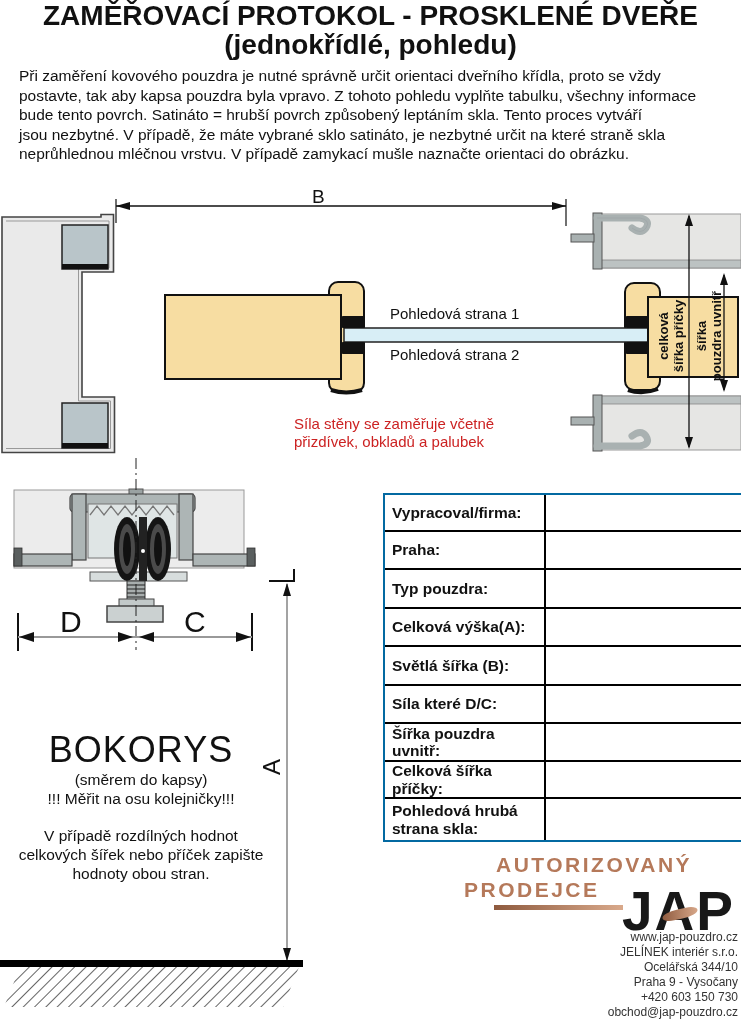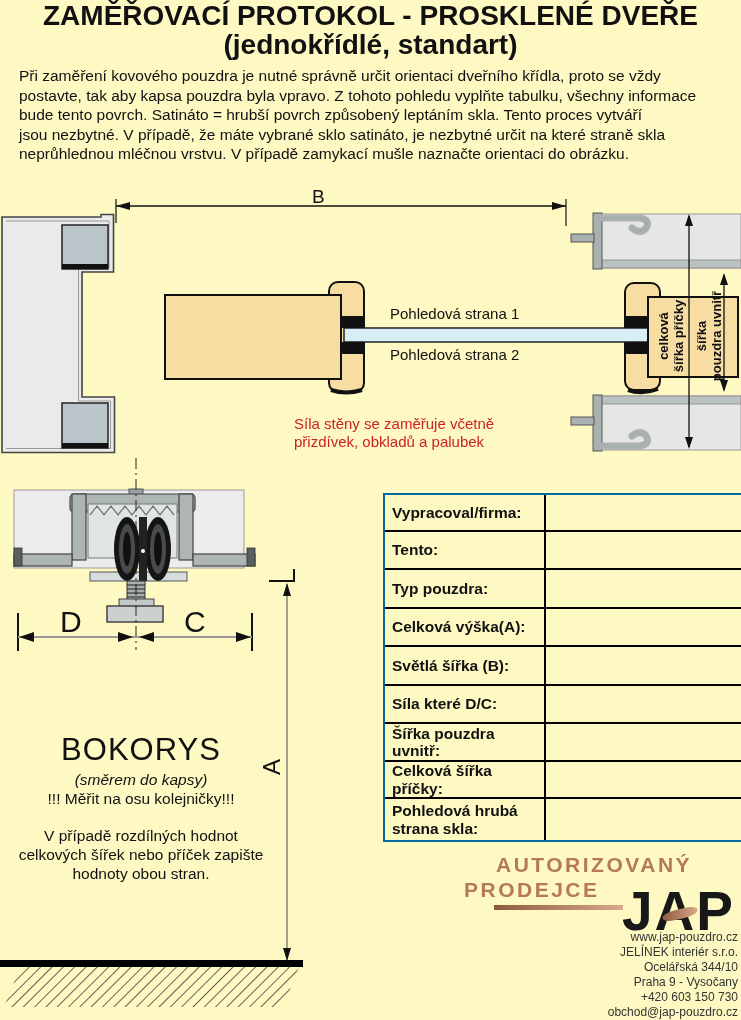--- a/index.html
+++ b/index.html
@@ -1,30 +1,30 @@
 <!DOCTYPE html>
 <html><head>
 <meta charset="utf-8">
 <style>
   html,body{margin:0;padding:0;background:#888;}
-  .page{position:relative;width:741px;height:1020px;background:#fef9c3;margin:0 auto;
+  .page{position:relative;width:741px;height:1020px;background:#ffffff;margin:0 auto;
         font-family:"Liberation Sans",sans-serif;color:#111;overflow:hidden;}
   .abs{position:absolute;}
   .title-line{left:0;width:741px;text-align:center;font-weight:700;font-size:28px;line-height:29px;}
   .intro{left:19px;top:66px;font-size:15.5px;line-height:19.6px;white-space:nowrap;}
   .dia-label{font-size:15px;white-space:nowrap;}
   .red-note{color:#CC2222;font-size:15px;line-height:18px;white-space:nowrap;}
   .dim-letter{font-size:19px;font-weight:400;}
   .dim-letter-big{font-size:30px;font-weight:400;}
   .rot{transform:rotate(-90deg);}
   .vlabel{width:95px;height:32px;font-size:13px;font-weight:600;line-height:15px;
           text-align:center;transform:rotate(-90deg);}
   .bokorys-block{left:0;top:733px;width:282px;text-align:center;}
-  .bok-title{font-size:31px;line-height:34px;letter-spacing:1px;}
-  .bok-sub{font-size:15.5px;line-height:19px;margin-top:3px;font-style:italic;}
+  .bok-title{font-size:36px;line-height:34px;letter-spacing:1px;}
+  .bok-sub{font-size:15.5px;line-height:19px;margin-top:3px;}
   .bok-warn{font-size:15.5px;line-height:19px;}
   .bok-note{font-size:15.5px;line-height:19px;white-space:nowrap;}
   .bok-gap{height:18px;}
   .ztable{left:375px;top:493px;width:361px;border:2px solid #0369a1;display:grid;
           grid-template-columns:161px 1fr;
           grid-template-rows:37px 38px 39px 38px 39px 38px 38px 37px 41px;margin-left:8px;}
   .tl{border-right:2px solid #000;border-bottom:2px solid #000;font-weight:700;font-size:15.5px;
       line-height:17.5px;display:flex;align-items:center;padding-left:7px;padding-right:4px;}
   .tv{border-bottom:2px solid #000;}
   .ztable > div:nth-child(17),.ztable > div:nth-child(18){border-bottom:none;}
@@ -34,21 +34,21 @@
   .swoosh{width:36px;height:10px;background:linear-gradient(100deg,#8e5a3e,#d9a98b);
           border-radius:60% 40% 60% 40% / 75% 55% 75% 55%;transform:rotate(-12deg);}
   .contact{right:3px;top:930px;text-align:right;font-size:12px;line-height:15px;color:#333;white-space:nowrap;}
 </style>
 </head>
 <body>
 
 <div class="page">
 
   <div class="abs title-line" style="top:1px;">ZAMĚŘOVACÍ PROTOKOL - PROSKLENÉ DVEŘE</div>
-  <div class="abs title-line" style="top:30px;">(jednokřídlé, standart)</div>
+  <div class="abs title-line" style="top:30px;">(jednokřídlé, pohledu)</div>
 
   <div class="abs intro">
     <div>Při zaměření kovového pouzdra je nutné správně určit orientaci dveřního křídla, proto se vždy</div>
     <div>postavte, tak aby kapsa pouzdra byla vpravo. Z tohoto pohledu vyplňte tabulku, všechny informace</div>
     <div>bude tento povrch. Satináto = hrubší povrch způsobený leptáním skla. Tento proces vytváří</div>
     <div>jsou nezbytné. V případě, že máte vybrané sklo satináto, je nezbytné určit na které straně skla</div>
     <div>neprůhlednou mléčnou vrstvu. V případě zamykací mušle naznačte orientaci do obrázku.</div>
   </div>
 
   <svg class="abs" style="left:0;top:0;" width="741" height="1020" viewBox="0 0 741 1020">
@@ -197,21 +197,21 @@
     <div class="bok-warn">!!! Měřit na osu kolejničky!!!</div>
     <div class="bok-gap"></div>
     <div class="bok-note">V případě rozdílných hodnot</div>
     <div class="bok-note">celkových šířek nebo příček zapište</div>
     <div class="bok-note">hodnoty obou stran.</div>
   </div>
 
   <div class="abs ztable">
     <div class="tl">Vypracoval/firma:</div>
     <div class="tv"></div>
-    <div class="tl">Tento:</div>
+    <div class="tl">Praha:</div>
     <div class="tv"></div>
     <div class="tl">Typ pouzdra:</div>
     <div class="tv"></div>
     <div class="tl">Celková výška(A):</div>
     <div class="tv"></div>
     <div class="tl">Světlá šířka (B):</div>
     <div class="tv"></div>
     <div class="tl">Síla které D/C:</div>
     <div class="tv"></div>
     <div class="tl">Šířka pouzdra uvnitř:</div>

